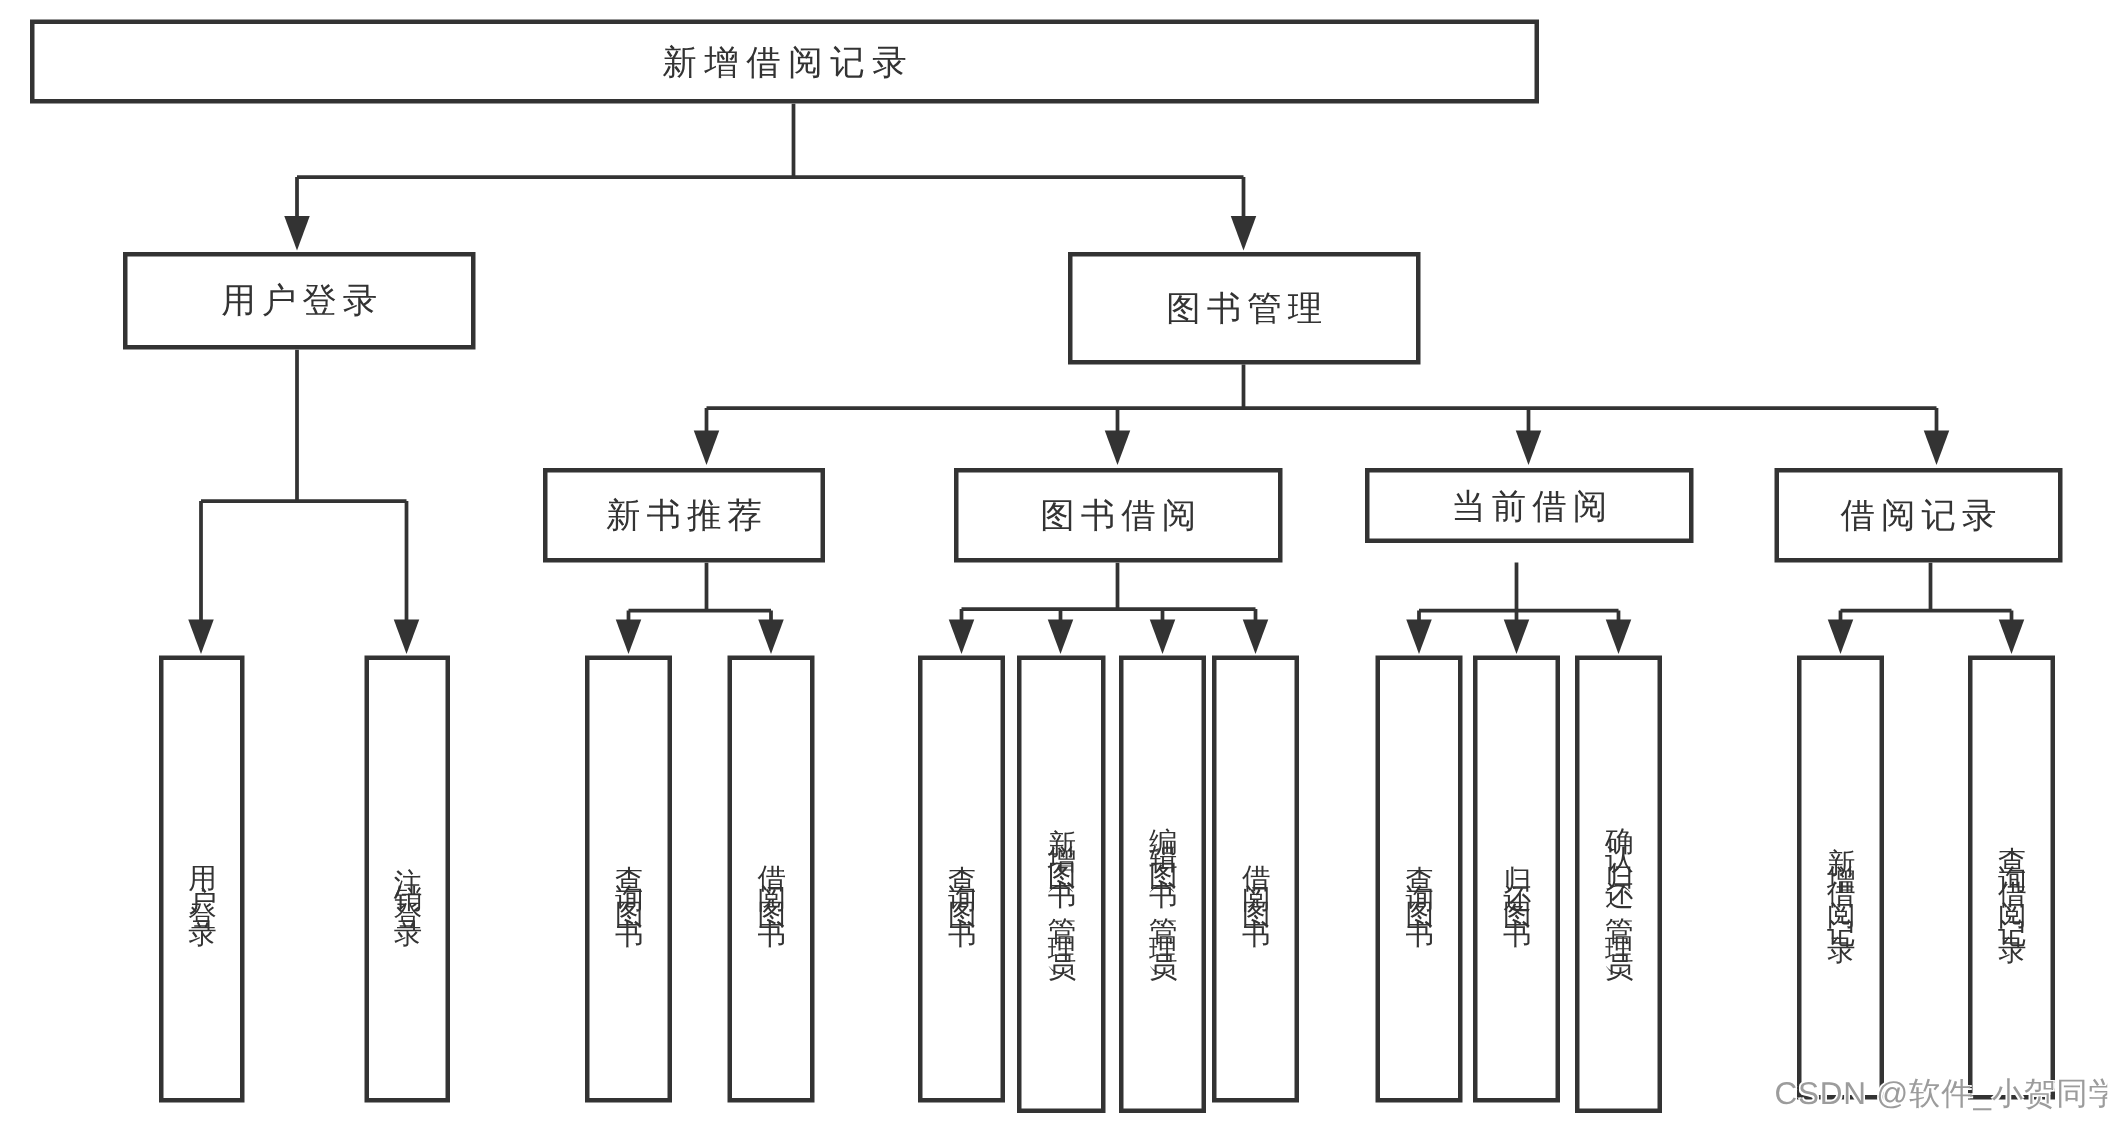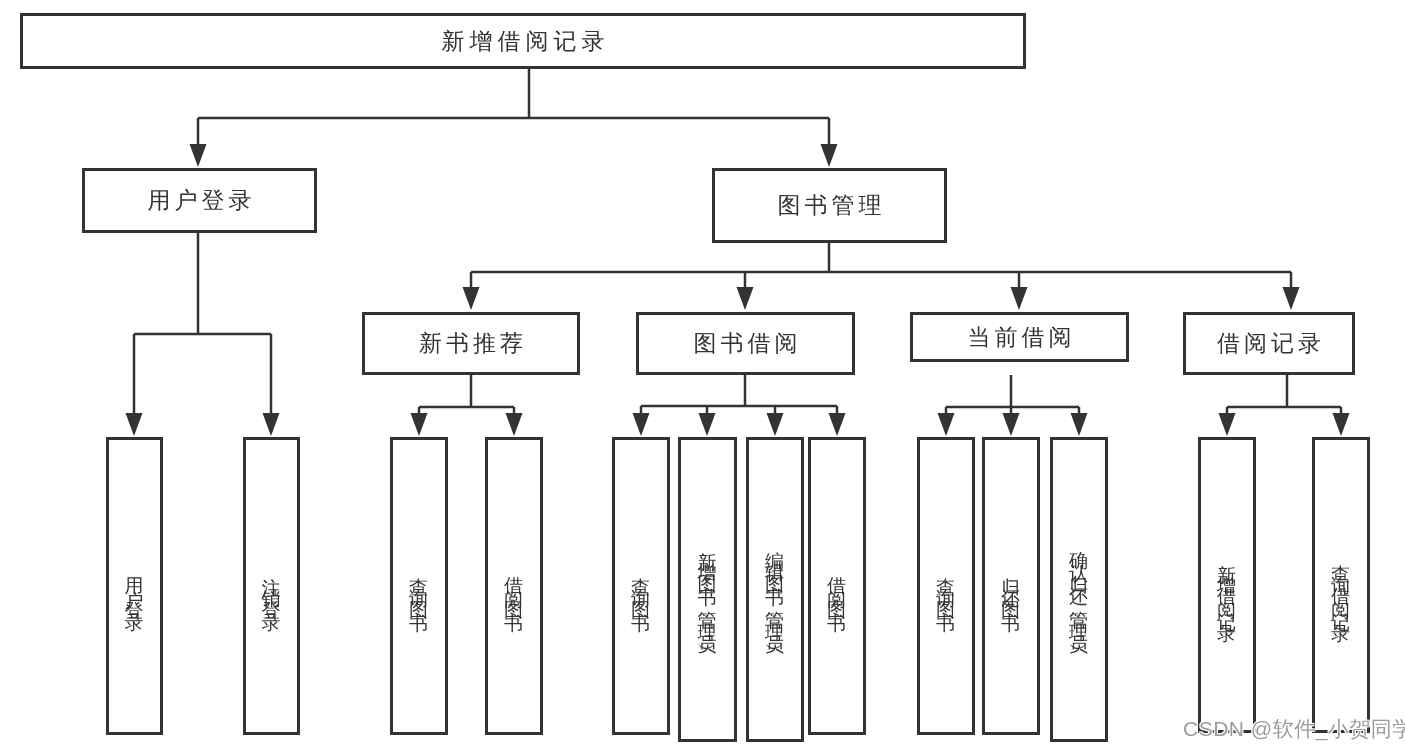--- a/index.html
+++ b/index.html
@@ -139,30 +139,30 @@
     <span>新增借阅记录</span>
   </div>
 
   <div class="node hbox" style="left:82px; top:168px; width:235px; height:65px;">
     <span>用户登录</span>
   </div>
   <div class="node hbox" style="left:712px; top:168px; width:235px; height:75px;">
     <span>图书管理</span>
   </div>
 
-  <div class="node hbox" style="left:362px; top:312px; width:218px; height:63px;">
+  <div class="node hbox" style="left:362px; top:312px; width:188px; height:63px;">
     <span>新书推荐</span>
   </div>
   <div class="node hbox" style="left:636px; top:312px; width:219px; height:63px;text-align:right;">
     <span>图书借阅</span>
   </div>
   <div class="node hbox" style="left:910px; top:312px; width:219px; height:50px;">
     <span>当前借阅</span>
   </div>
-  <div class="node hbox" style="left:1183px; top:312px; width:172px; height:63px;font-family:Liberation Serif, serif;">
+  <div class="node hbox" style="left:1183px; top:312px; width:192px; height:63px;font-family:Liberation Serif, serif;">
     <span>借阅记录</span>
   </div>
 
   <div class="node vbox" style="left:106px; top:437px; width:57px; height:298px;">
     <span>用户登录</span>
   </div>
   <div class="node vbox" style="left:243px; top:437px; width:57px; height:298px;">
     <span>注销登录</span>
   </div>
 

